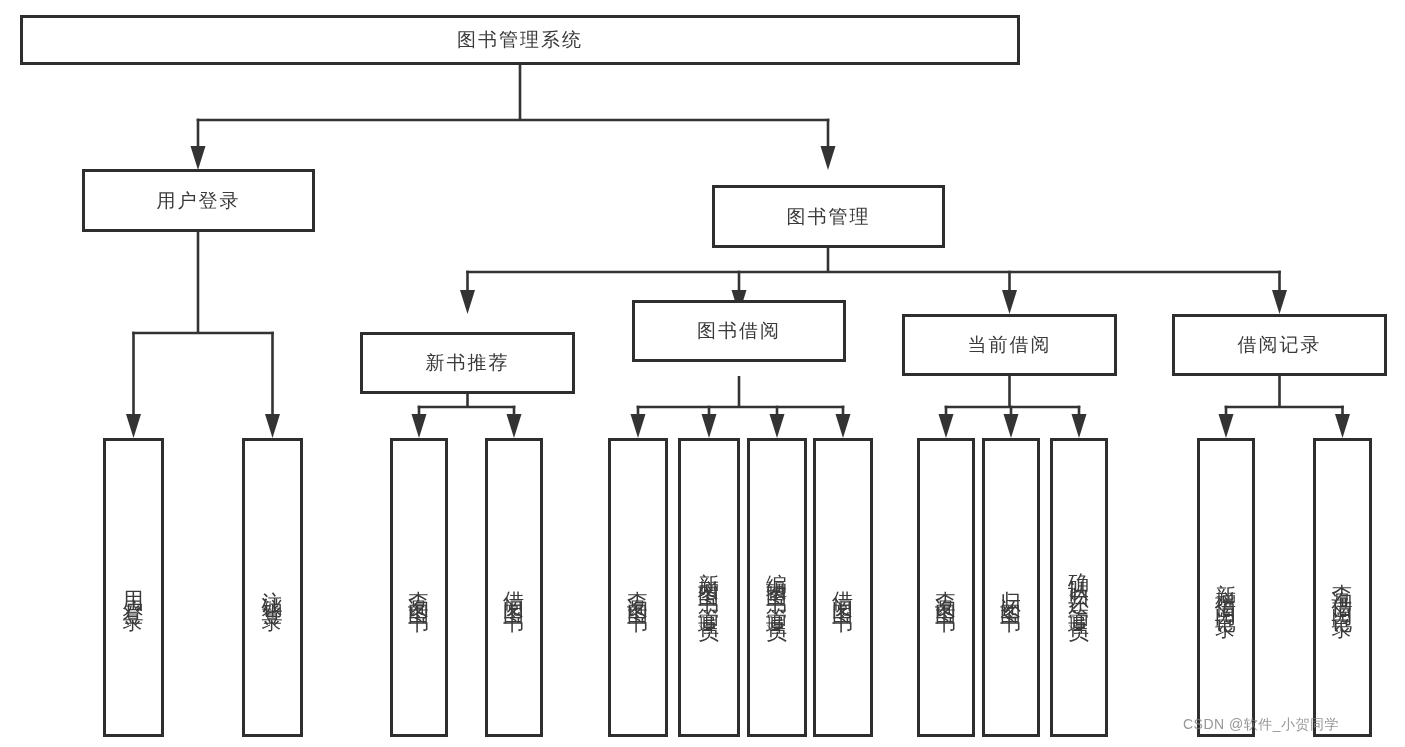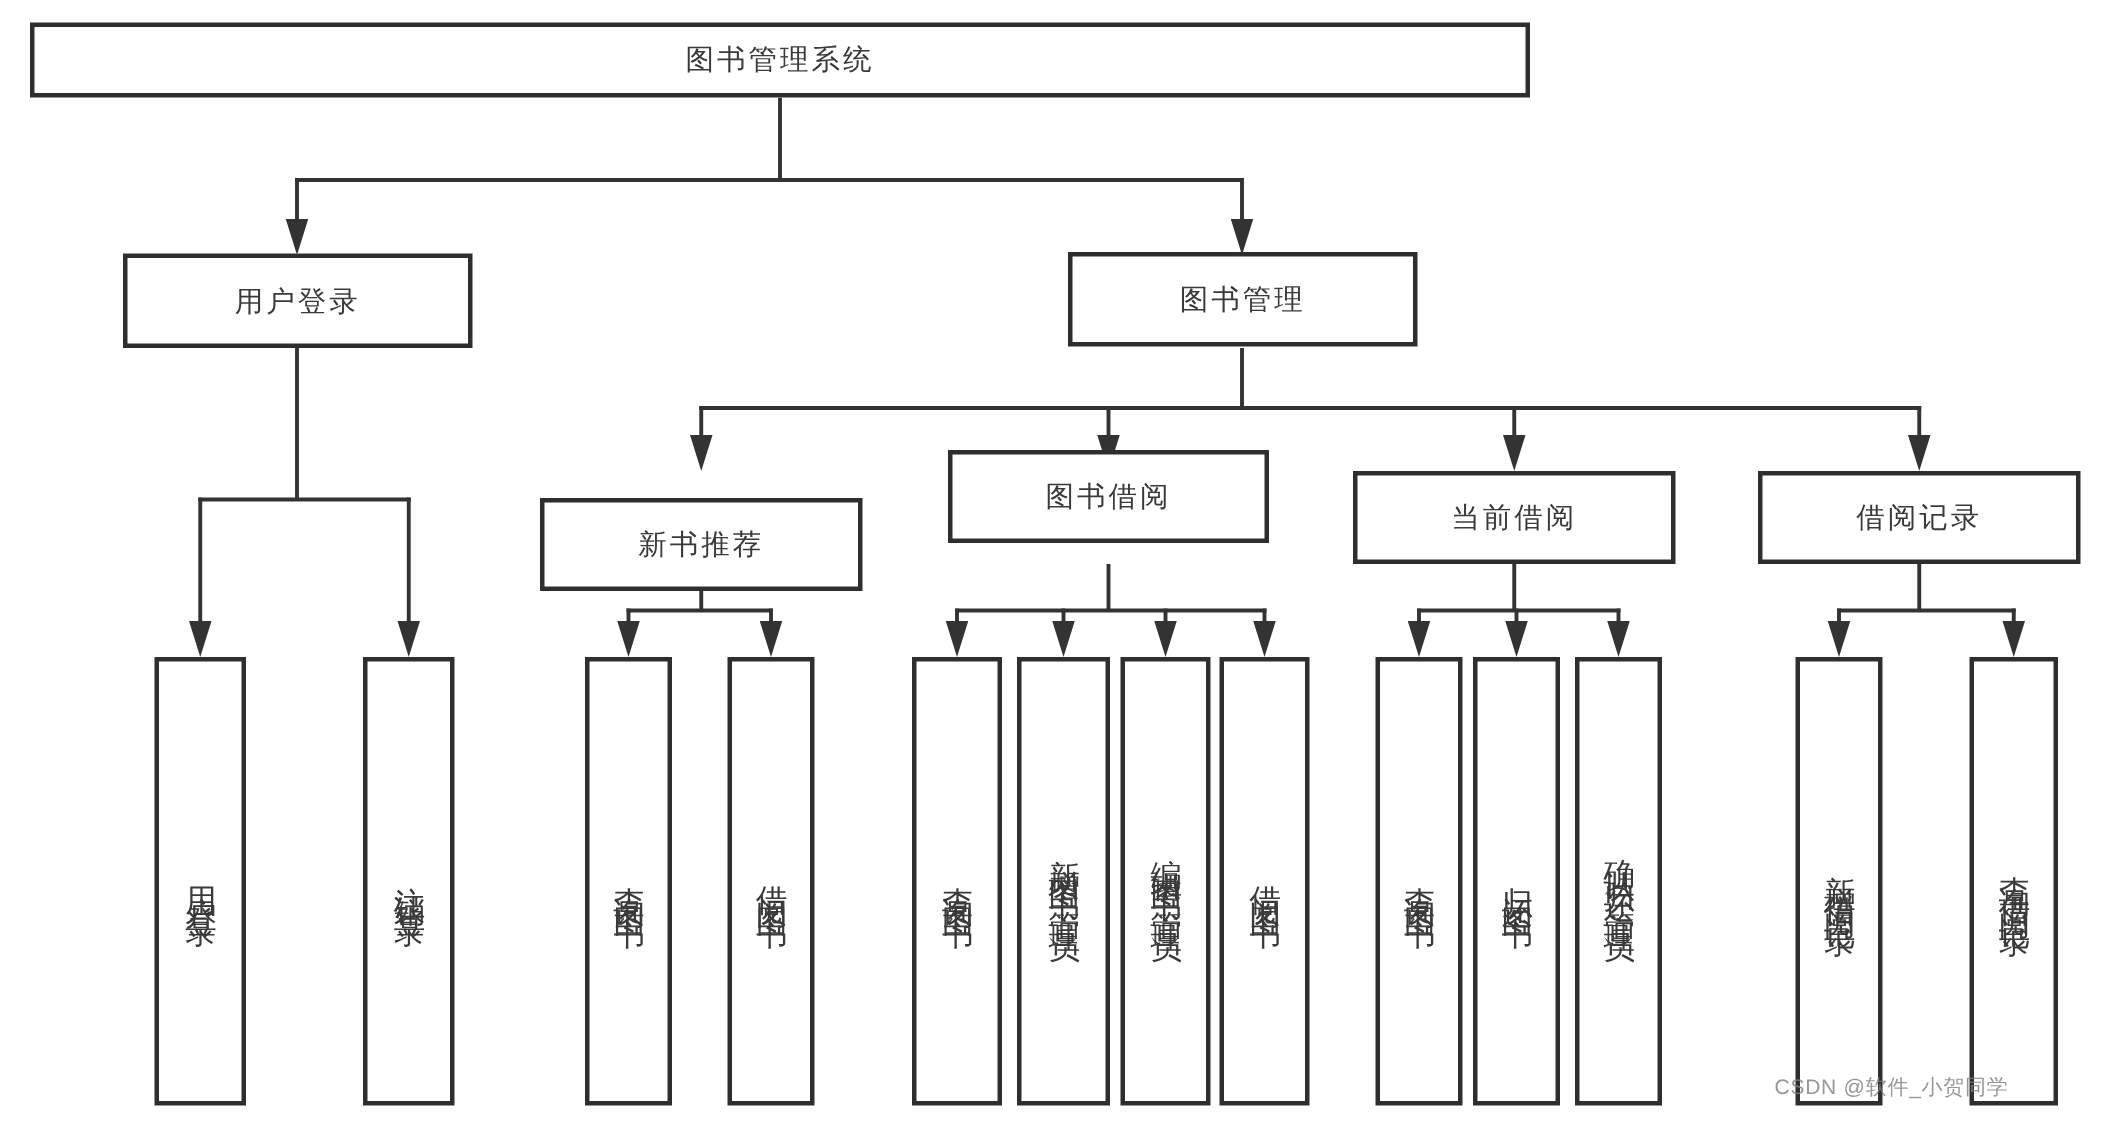--- a/index.html
+++ b/index.html
@@ -129,21 +129,21 @@
     </g>
   </svg>
 
   <div class="box h-box" style="left:20px; top:15px; width:1000px; height:50px;">
     <span>图书管理系统</span>
   </div>
 
   <div class="box h-box" style="left:82px; top:169px; width:233px; height:63px;">
     <span>用户登录</span>
   </div>
-  <div class="box h-box" style="left:712px; top:168px; width:233px; height:63px;">
+  <div class="box h-box" style="left:712px; top:185px; width:233px; height:63px;">
     <span>图书管理</span>
   </div>
 
   <div class="box h-box" style="left:360px; top:332px; width:215px; height:62px;">
     <span>新书推荐</span>
   </div>
   <div class="box h-box" style="left:632px; top:300px; width:214px; height:62px;">
     <span>图书借阅</span>
   </div>
   <div class="box h-box" style="left:902px; top:314px; width:215px; height:62px;">

